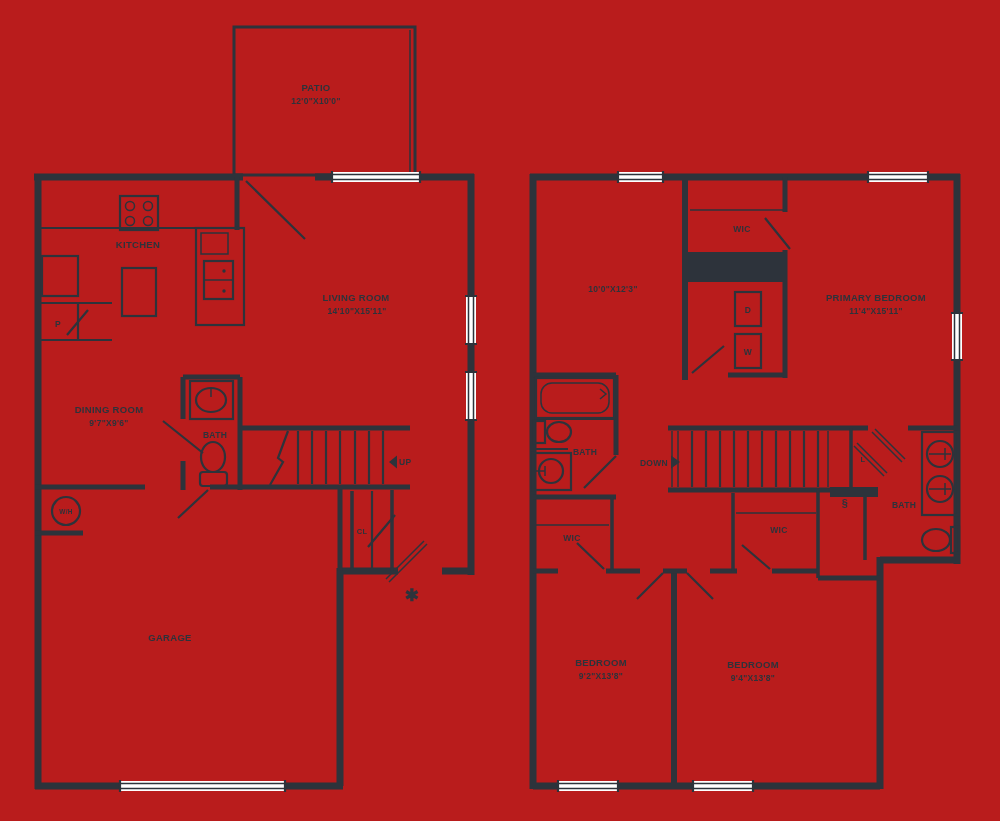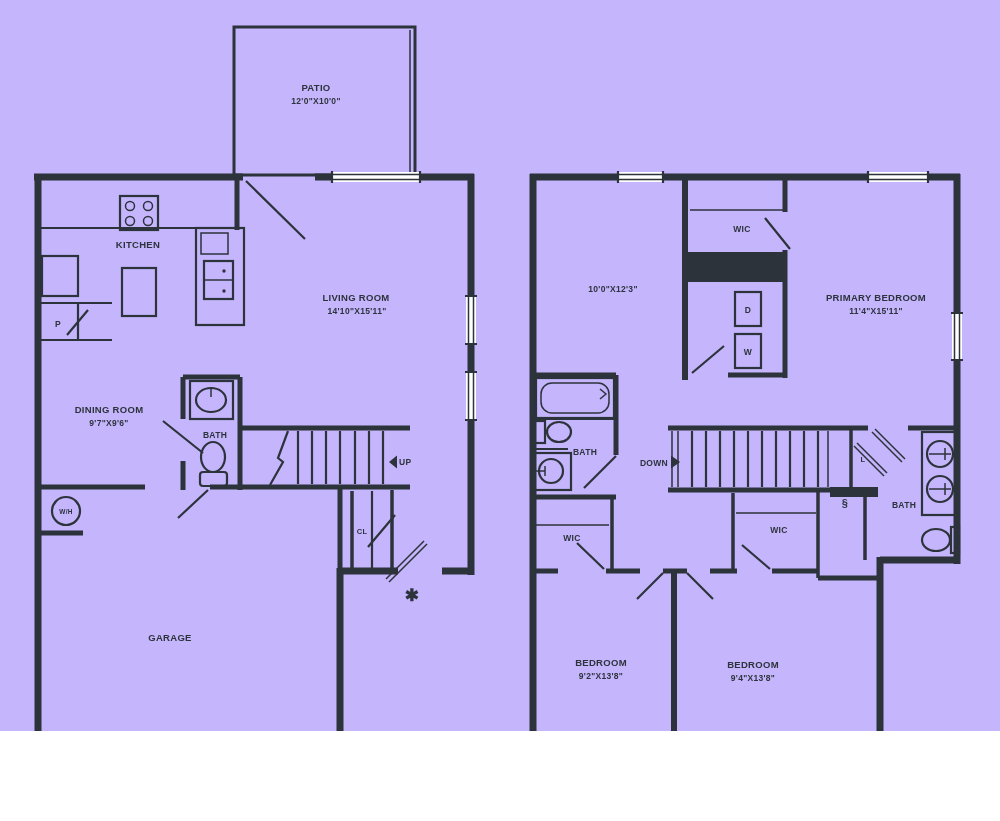--- a/index.html
+++ b/index.html
@@ -1,16 +1,16 @@
 <!DOCTYPE html>
 <html><head>
 <meta charset="utf-8">
 <style>
   html,body{margin:0;padding:0;background:#ffffff;}
-  .stage{width:1000px;height:731px;position:relative;background:#c4b5fd;}
+  .stage{width:1000px;height:821px;position:relative;background:#b91c1c;}
   svg{display:block;}
   .w7{stroke:#2d333b;stroke-width:7;fill:none;}
   .w6{stroke:#2d333b;stroke-width:6;fill:none;}
   .w5{stroke:#2d333b;stroke-width:5;fill:none;}
   .w4{stroke:#2d333b;stroke-width:3.5;fill:none;}
   .w3{stroke:#2d333b;stroke-width:3;fill:none;}
   .t{stroke:#2d333b;stroke-width:2.2;fill:none;}
   .f{stroke:#2d333b;stroke-width:1.5;fill:none;}
   .solid{fill:#2d333b;stroke:none;}
   .winbg{fill:#ffffff;stroke:none;}

